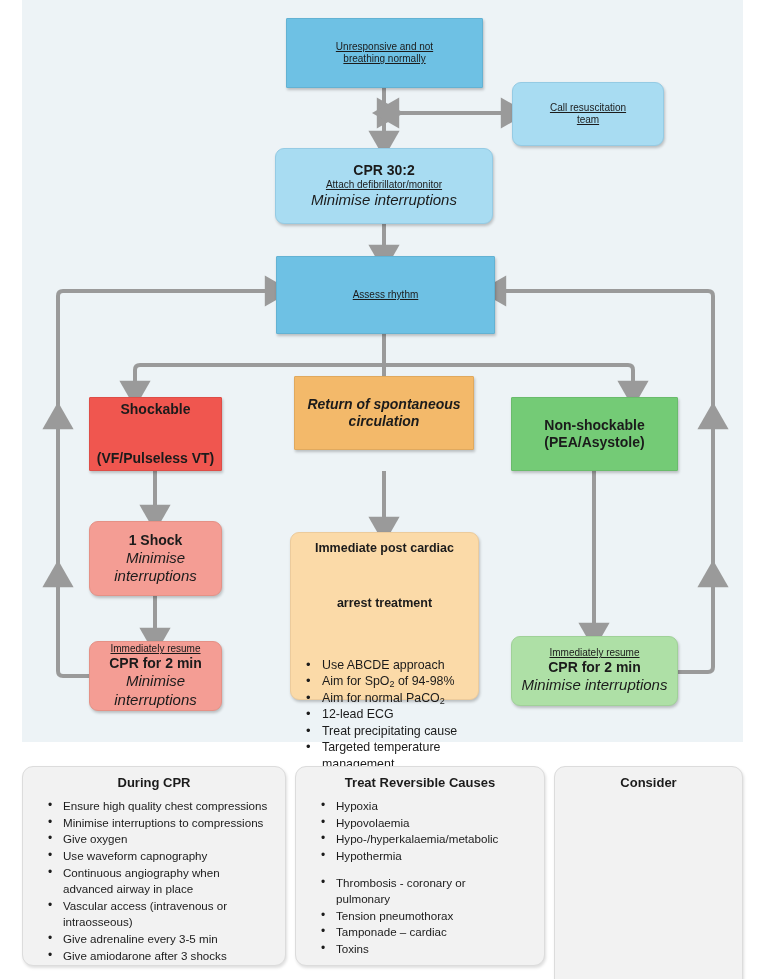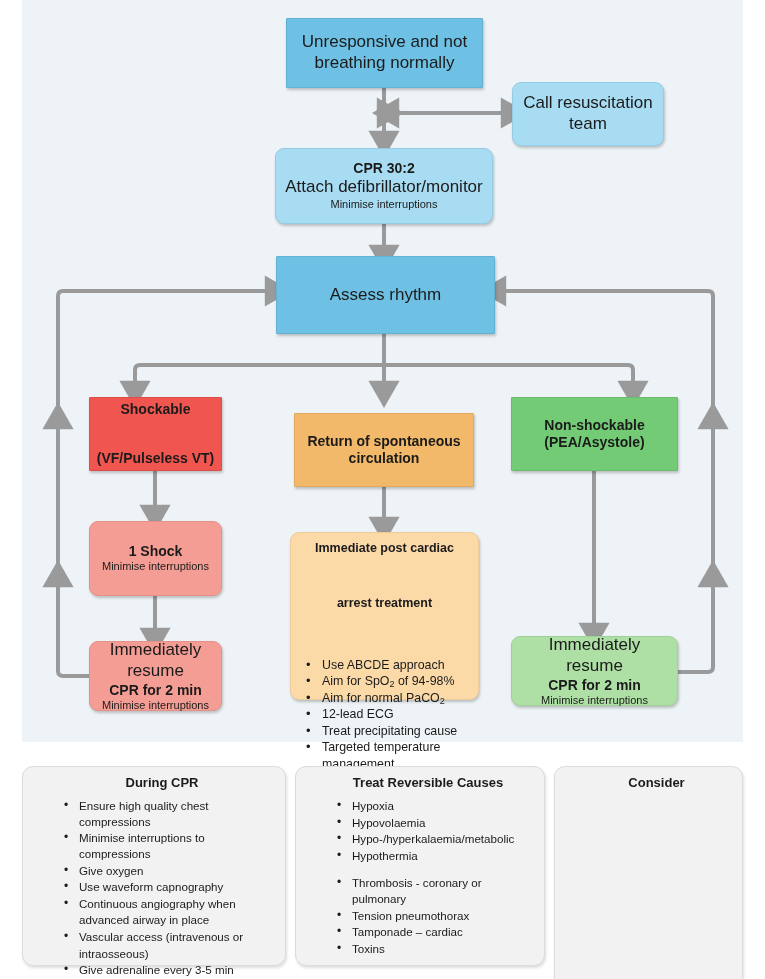--- a/index.html
+++ b/index.html
@@ -14,23 +14,23 @@
     background:#edf3f6;
   }
   .node{
     position:absolute;box-sizing:border-box;
     display:flex;flex-direction:column;align-items:center;justify-content:center;
     text-align:center;line-height:1.22;
     box-shadow:1px 2px 3px rgba(0,0,0,.22);
     padding:4px 6px;
   }
   .node .ln{display:block;width:100%;}
-  .t-reg{font-size:17px;font-weight:400;}
+  .t-reg{font-size:10px;font-weight:400;text-decoration:underline;}
   .t-bold{font-size:14px;font-weight:700;}
-  .t-sm{font-size:11px;font-weight:400;}
+  .t-sm{font-size:15px;font-weight:400;font-style:italic;}
   .t-bold-sm{font-size:12.5px;font-weight:700;}
 
   .blue{background:#6ec1e4;border:1px solid #63b2d3;}
   .blue-lt{background:#a8dcf2;border:1px solid #95cbe4;}
   .red{background:#f0564f;border:1px solid #de4d47;}
   .red-lt{background:#f49d94;border:1px solid #e59186;}
   .orange{background:#f3b96a;border:1px solid #e0a95e;}
   .orange-lt{background:#fbdaa8;border:1px solid #eccb9c;}
   .green{background:#74cb76;border:1px solid #6abb6c;padding-left:6px;}
   .green-lt{background:#aee0a6;border:1px solid #a0d198;}
@@ -51,21 +51,21 @@
   sub{font-size:9px;vertical-align:baseline;position:relative;top:2px;}
 
   
   #wires{position:absolute;left:0;top:0;width:721px;height:742px;}
 
   
   .info{
     position:absolute;box-sizing:border-box;
     background:#f2f2f2;border:1px solid #dcdcdc;border-radius:11px;
     box-shadow:1px 2px 3px rgba(0,0,0,.13);
-    padding:8px 6px 8px 22px;
+    padding:8px 6px 8px 6px;
   }
   .info h3{
     margin:0 0 3px 0;text-align:center;font-size:13px;font-weight:700;
   }
   .info ul{list-style:none;margin:8px;padding:0;}
   .info li{
     position:relative;padding-left:26px;font-size:11.6px;line-height:1.35;
     margin-bottom:1px;
   }
   .info li.cont{padding-left:26px;}
@@ -138,21 +138,21 @@
 
   <div class="node blue r0" style="left:254px;top:256px;width:219px;height:78px;">
     <span class="ln t-reg">Assess rhythm</span>
   </div>
 
   <div class="node red r0" style="left:67px;top:397px;width:133px;height:74px;gap:32px;">
     <span class="ln t-bold">Shockable</span>
     <span class="ln t-bold">(VF/Pulseless VT)</span>
   </div>
 
-  <div class="node orange r0" style="left:272px;top:413px;width:180px;height:74px;">
+  <div class="node orange r0" style="left:272px;top:376px;width:180px;height:74px;font-style:italic;">
     <span class="ln t-bold">Return of spontaneous</span>
     <span class="ln t-bold">circulation</span>
   </div>
 
   <div class="node green r0" style="left:489px;top:397px;width:167px;height:74px;">
     <span class="ln t-bold">Non-shockable</span>
     <span class="ln t-bold">(PEA/Asystole)</span>
   </div>
 
   <div class="node red-lt r8" style="left:67px;top:521px;width:133px;height:75px;">

